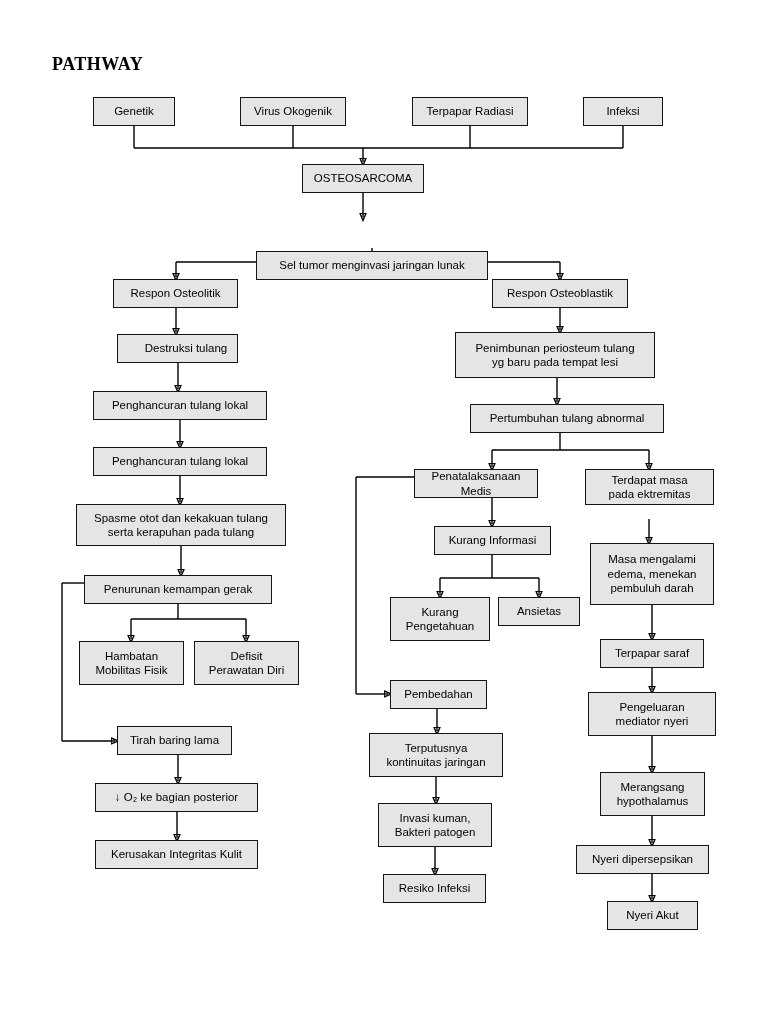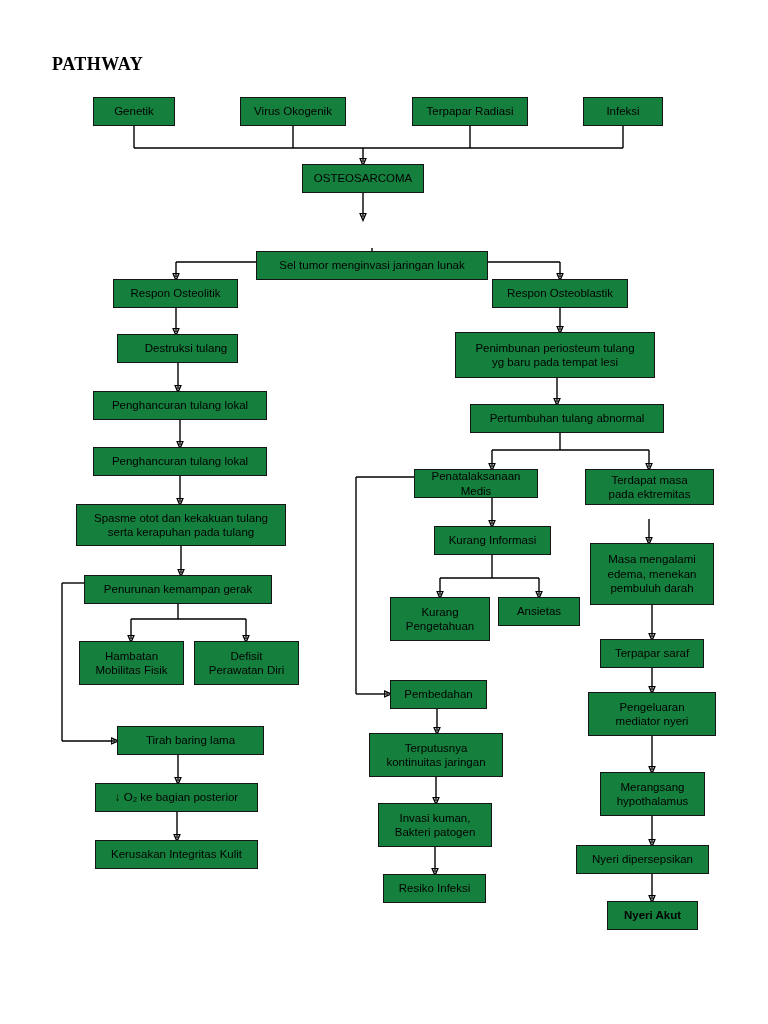--- a/index.html
+++ b/index.html
@@ -28,21 +28,21 @@
     pointer-events:none;
   }
   svg.links line, svg.links path{
     stroke:#000;stroke-width:1.4;fill:none;
   }
 
   .node{
     position:absolute;
     box-sizing:border-box;
     border:1.4px solid #151515;
-    background:#15803d;
+    background:#e5e5e5;
     display:flex;
     align-items:center;
     justify-content:center;
     text-align:center;
     font-size:11.5px;
     line-height:1.25;
     color:#000;
     padding:2px 4px;
     white-space:pre-line;
   }
@@ -136,21 +136,21 @@
       <div class="node" style="left: 117px; top: 334px; width: 121px; height: 29px; padding-left: 21px;"><span>Destruksi tulang</span></div>
       <div class="node" style="left: 93px; top: 391px; width: 174px; height: 29px;"><span>Penghancuran tulang lokal</span></div>
       <div class="node" style="left: 93px; top: 447px; width: 174px; height: 29px;"><span>Penghancuran tulang lokal</span></div>
       <div class="node" style="left: 76px; top: 504px; width: 210px; height: 42px;"><span>Spasme otot dan kekakuan tulang
 serta kerapuhan pada tulang</span></div>
       <div class="node" style="left: 84px; top: 575px; width: 188px; height: 29px;"><span>Penurunan kemampan gerak</span></div>
       <div class="node" style="left: 79px; top: 641px; width: 105px; height: 44px;"><span>Hambatan
 Mobilitas Fisik</span></div>
       <div class="node" style="left: 194px; top: 641px; width: 105px; height: 44px;"><span>Defisit
 Perawatan Diri</span></div>
-      <div class="node" style="left: 117px; top: 726px; width: 147px; height: 29px;"><span>Tirah baring lama</span></div>
+      <div class="node" style="left: 117px; top: 726px; width: 115px; height: 29px;"><span>Tirah baring lama</span></div>
       <div class="node" style="left: 95px; top: 783px; width: 163px; height: 29px;"><span>↓ O₂ ke bagian posterior</span></div>
       <div class="node" style="left: 95px; top: 840px; width: 163px; height: 29px;"><span>Kerusakan Integritas Kulit</span></div>
       <div class="node" style="left: 455px; top: 332px; width: 200px; height: 46px;"><span>Penimbunan periosteum tulang
 yg baru pada tempat lesi</span></div>
       <div class="node" style="left: 470px; top: 404px; width: 194px; height: 29px;"><span>Pertumbuhan tulang abnormal</span></div>
       <div class="node" style="left: 414px; top: 469px; width: 124px; height: 29px;"><span>Penatalaksanaan Medis</span></div>
       <div class="node" style="left: 434px; top: 526px; width: 117px; height: 29px;"><span>Kurang Informasi</span></div>
       <div class="node" style="left: 390px; top: 597px; width: 100px; height: 44px;"><span>Kurang
 Pengetahuan</span></div>
       <div class="node" style="left: 498px; top: 597px; width: 82px; height: 29px;"><span>Ansietas</span></div>
@@ -164,16 +164,16 @@
 pada ektremitas</span></div>
       <div class="node" style="left: 590px; top: 543px; width: 124px; height: 62px;"><span>Masa mengalami
 edema, menekan
 pembuluh darah</span></div>
       <div class="node" style="left: 600px; top: 639px; width: 104px; height: 29px;"><span>Terpapar saraf</span></div>
       <div class="node" style="left: 588px; top: 692px; width: 128px; height: 44px;"><span>Pengeluaran
 mediator nyeri</span></div>
       <div class="node" style="left: 600px; top: 772px; width: 105px; height: 44px;"><span>Merangsang
 hypothalamus</span></div>
       <div class="node" style="left: 576px; top: 845px; width: 133px; height: 29px;"><span>Nyeri dipersepsikan</span></div>
-      <div class="node" style="left: 607px; top: 901px; width: 91px; height: 29px; font-weight: bold;"><span>Nyeri Akut</span></div>
+      <div class="node" style="left: 607px; top: 901px; width: 91px; height: 29px;"><span>Nyeri Akut</span></div>
     </div>
 
 </div>
 
 </body></html>

